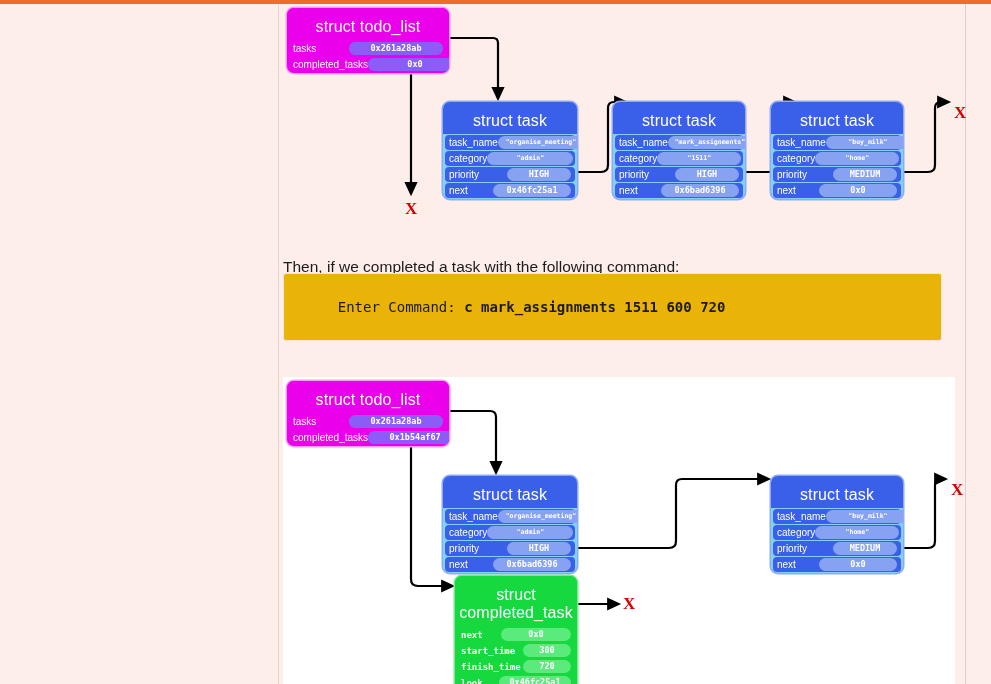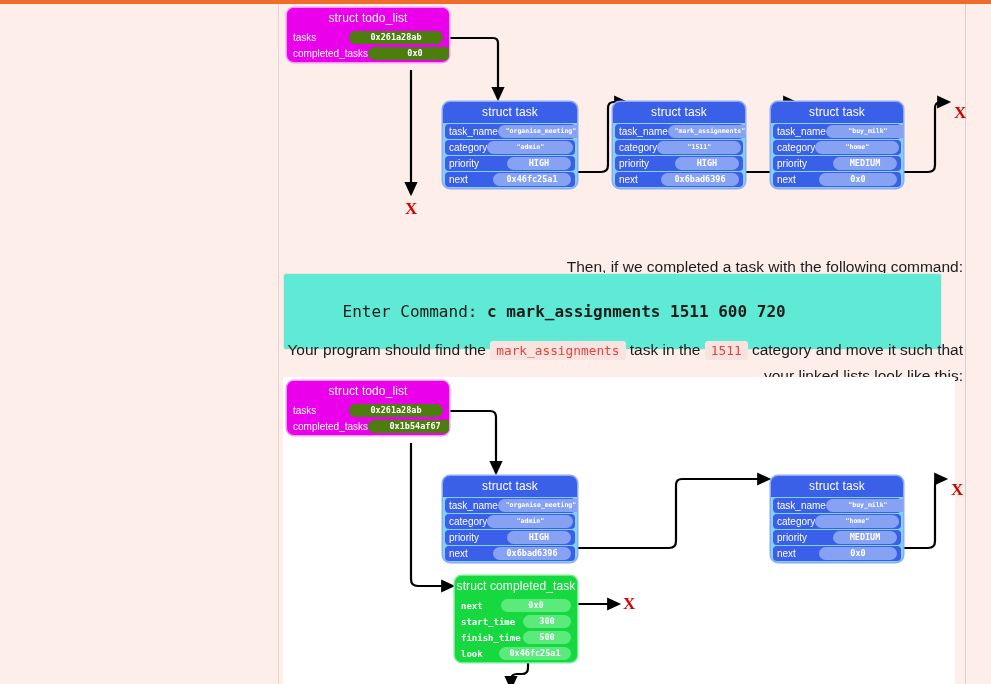--- a/index.html
+++ b/index.html
@@ -14,40 +14,40 @@
   .rule-right{position:absolute;left:965px;top:4px;width:1px;height:680px;background:#d8cfd8;}
 
   .content{position:absolute;left:283px;top:4px;width:682px;height:680px;}
 
   
   .diagram{position:absolute;left:0;}
   .diagram.white{background:#ffffff;}
 
   .node{position:absolute;border-radius:7px;overflow:hidden;box-sizing:border-box;}
   .node .hdr{
-    text-align:center;color:#ffffff;font-size:12px;
-    padding:3px 0 4px 0;letter-spacing:.1px;
+    text-align:center;color:#ffffff;font-size:16px;
+    padding:10px 0 4px 0;letter-spacing:.1px;
   }
   .node .row{
     display:flex;align-items:center;justify-content:space-between;
     padding:1px 4px;margin:1px 2px;border-radius:4px;
   }
   .node .row .k{color:#ffffff;font-size:10px;white-space:nowrap;}
   .node .row .v{
     border-radius:7px;text-align:center;
     font-family:"DejaVu Sans Mono", monospace;
     color:#ffffff;font-size:8.5px;font-weight:bold;
     padding:1px 4px;line-height:11px;
   }
 
   
   .node.magenta{background:#ea00ea;box-shadow:0 0 0 1.5px #f49af4;}
   .node.magenta .hdr{background:#ea00ea;}
   .node.magenta .row{background:#ea00ea;}
-  .node.magenta .row .v{background:#4d7c0f;min-width:86px;}
+  .node.magenta .row .v{background:#8b5cf6;min-width:86px;border-radius:6px;}
 
   
   .node.blue{background:#7dd3fc;box-shadow:0 0 0 1.5px #8fa9f4;}
   .node.blue .hdr{background:#3a5fe8;}
   .node.blue .row{background:#3a5fe8;}
   .node.blue .row .v{background:#87a2f2;min-width:70px;}
   .node.blue .row .k{font-family:"Liberation Sans",sans-serif;}
 
   
   .node.green{background:#16d940;box-shadow:0 0 0 1.5px #78eb92;}
@@ -57,26 +57,26 @@
   .node.green .row .v{background:#5aeb7c;min-width:74px;}
 
   .xmark{position:absolute;color:#d40000;font-family:"Liberation Serif",serif;
          font-weight:bold;font-size:17px;}
 
   svg.wires{position:absolute;left:0;top:0;overflow:visible;pointer-events:none;}
 
   
   .para{
     position:absolute;color:#1b1b1b;font-size:15.5px;line-height:25px;
-    font-family:"Liberation Sans",sans-serif;width:680px;text-align:right;
+    font-family:"Liberation Sans",sans-serif;width:680px;
   }
   .codeblock{
     position:absolute;box-sizing:border-box;
-    background:#5eead4;border:1px solid #f2e2dd;border-radius:3px;
-    font-family:"DejaVu Sans Mono",monospace;font-size:16px;
+    background:#eab308;border:1px solid #f2e2dd;border-radius:3px;
+    font-family:"DejaVu Sans Mono",monospace;font-size:14px;
     color:#1b1b1b;padding:9px 20px;white-space:pre;
   }
   .codeblock b{font-weight:bold;}
   code.inline{
     font-family:"DejaVu Sans Mono",monospace;font-size:12.8px;
     background:#f7e4e0;color:#e8413c;border-radius:3px;
     padding:2px 6px;
   }
 </style>
 </head>
@@ -183,23 +183,20 @@
     <div class="xmark" style="left:122px;top:195px;">X</div>
     <div class="xmark" style="left:671px;top:99px;">X</div>
   </div>
 
   <p class="para" style="left:0;top:234px;">Then, if we completed a task with the following command:</p>
 
   <div class="codeblock" style="left:0;top:269px;width:659px;">
     <span>Enter Command: </span><b>c mark_assignments 1511 600 720</b>
   </div>
 
-  <p class="para" style="left:0;top:317px;">
-    <span>Your program should find the </span><code class="inline">mark_assignments</code><span> task in the </span><code class="inline">1511</code><span> category and move it such that your linked lists look like this:</span>
-  </p>
 
   <div class="diagram white" style="left:0;top:373px;width:672px;height:311px;">
 
     <svg class="wires" width="672" height="311">
       <defs>
         <marker id="ah2" markerWidth="7" markerHeight="7" refX="5.4" refY="3" orient="auto">
           <path d="M0,0 L6.4,3 L0,6 z" fill="#000"></path>
         </marker>
       </defs>
 
@@ -273,21 +270,21 @@
       <div class="row">
         <span class="k">next</span>
         <span class="v" style="min-width:62px;">0x0</span>
       </div>
       <div class="row">
         <span class="k">start_time</span>
         <span class="v" style="min-width:40px;">300</span>
       </div>
       <div class="row">
         <span class="k">finish_time</span>
-        <span class="v" style="min-width:40px;">500</span>
+        <span class="v" style="min-width:40px;">720</span>
       </div>
       <div class="row">
         <span class="k">look</span>
         <span class="v" style="min-width:64px;">0x46fc25a1</span>
       </div>
     </div>
 
     <div class="xmark" style="left:668px;top:103px;">X</div>
     <div class="xmark" style="left:340px;top:217px;">X</div>
   </div>

